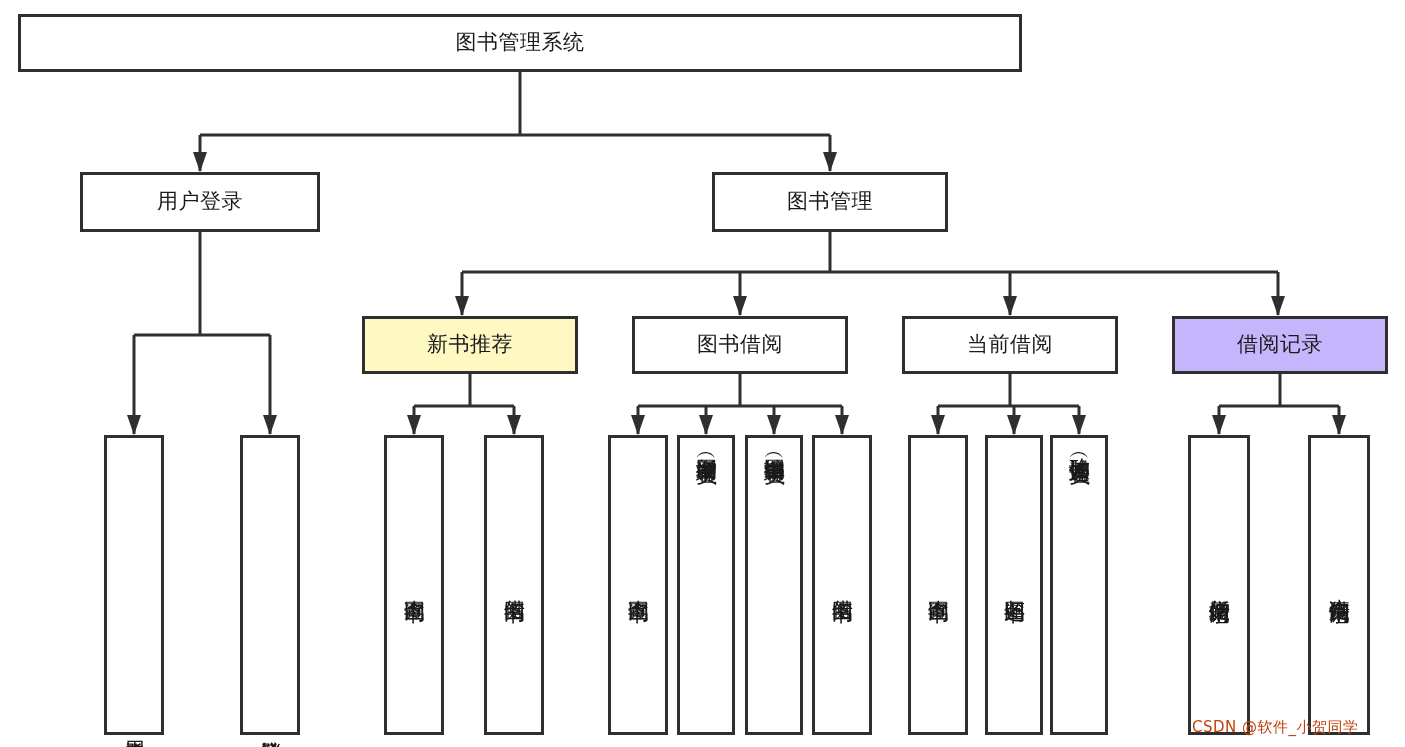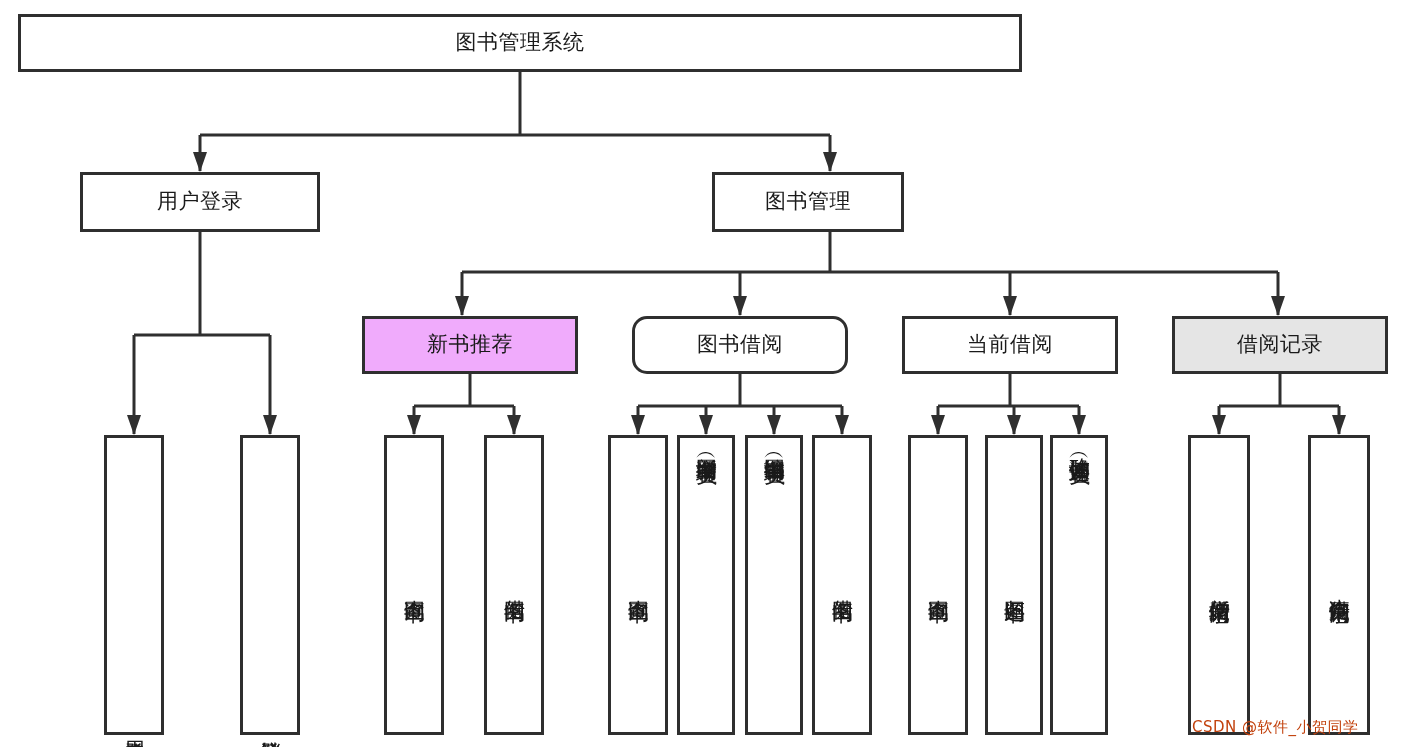--- a/index.html
+++ b/index.html
@@ -139,33 +139,33 @@
       </g>
   </svg>
 
   <div id="node-layer">
       <div class="node-box" style="left: 18px; top: 14px; width: 1004px; height: 58px; border-color: rgb(47, 47, 47); background: rgb(255, 255, 255);">
         <span class="node-label-h" style="color: rgb(26, 26, 26);">图书管理系统</span>
       </div>
       <div class="node-box" style="left: 80px; top: 172px; width: 240px; height: 60px; border-color: rgb(47, 47, 47); background: rgb(255, 255, 255);">
         <span class="node-label-h" style="color: rgb(26, 26, 26);">用户登录</span>
       </div>
-      <div class="node-box" style="left: 712px; top: 172px; width: 192px; height: 60px; border-color: rgb(47, 47, 47); background: rgb(255, 255, 255);">
+      <div class="node-box" style="left: 712px; top: 172px; width: 236px; height: 60px; border-color: rgb(47, 47, 47); background: rgb(255, 255, 255);">
         <span class="node-label-h" style="color: rgb(26, 26, 26);">图书管理</span>
       </div>
-      <div class="node-box" style="left: 362px; top: 316px; width: 216px; height: 58px; border-color: rgb(47, 47, 47); background: #f0abfc;">
+      <div class="node-box" style="left: 362px; top: 316px; width: 216px; height: 58px; border-color: rgb(47, 47, 47); background: #fef9c3;">
         <span class="node-label-h" style="color: rgb(26, 26, 26);">新书推荐</span>
       </div>
-      <div class="node-box" style="left: 632px; top: 316px; width: 216px; height: 58px; border-color: rgb(47, 47, 47); background: rgb(255, 255, 255); border-radius: 15px;">
+      <div class="node-box" style="left: 632px; top: 316px; width: 216px; height: 58px; border-color: rgb(47, 47, 47); background: rgb(255, 255, 255);">
         <span class="node-label-h" style="color: rgb(26, 26, 26);">图书借阅</span>
       </div>
       <div class="node-box" style="left: 902px; top: 316px; width: 216px; height: 58px; border-color: rgb(47, 47, 47); background: rgb(255, 255, 255);">
         <span class="node-label-h" style="color: rgb(26, 26, 26); text-align: center;">当前借阅</span>
       </div>
-      <div class="node-box" style="left: 1172px; top: 316px; width: 216px; height: 58px; border-color: rgb(47, 47, 47); background: #e5e5e5;">
+      <div class="node-box" style="left: 1172px; top: 316px; width: 216px; height: 58px; border-color: rgb(47, 47, 47); background: #c4b5fd;">
         <span class="node-label-h" style="color: rgb(26, 26, 26);">借阅记录</span>
       </div>
       <div class="node-box leaf" style="left: 104px; top: 435px; width: 60px; height: 300px; border-color: rgb(47, 47, 47); background: rgb(255, 255, 255);">
         <span class="node-label-v" style="color: rgb(26, 26, 26);">用户登录</span>
       </div>
       <div class="node-box leaf" style="left: 240px; top: 435px; width: 60px; height: 300px; border-color: rgb(47, 47, 47); background: rgb(255, 255, 255);">
         <span class="node-label-v" style="color: rgb(26, 26, 26);">注销登录</span>
       </div>
       <div class="node-box leaf centered" style="left: 384px; top: 435px; width: 60px; height: 300px; border-color: rgb(47, 47, 47); background: rgb(255, 255, 255);">
         <span class="node-label-v" style="color: rgb(26, 26, 26);">查询图书</span>

